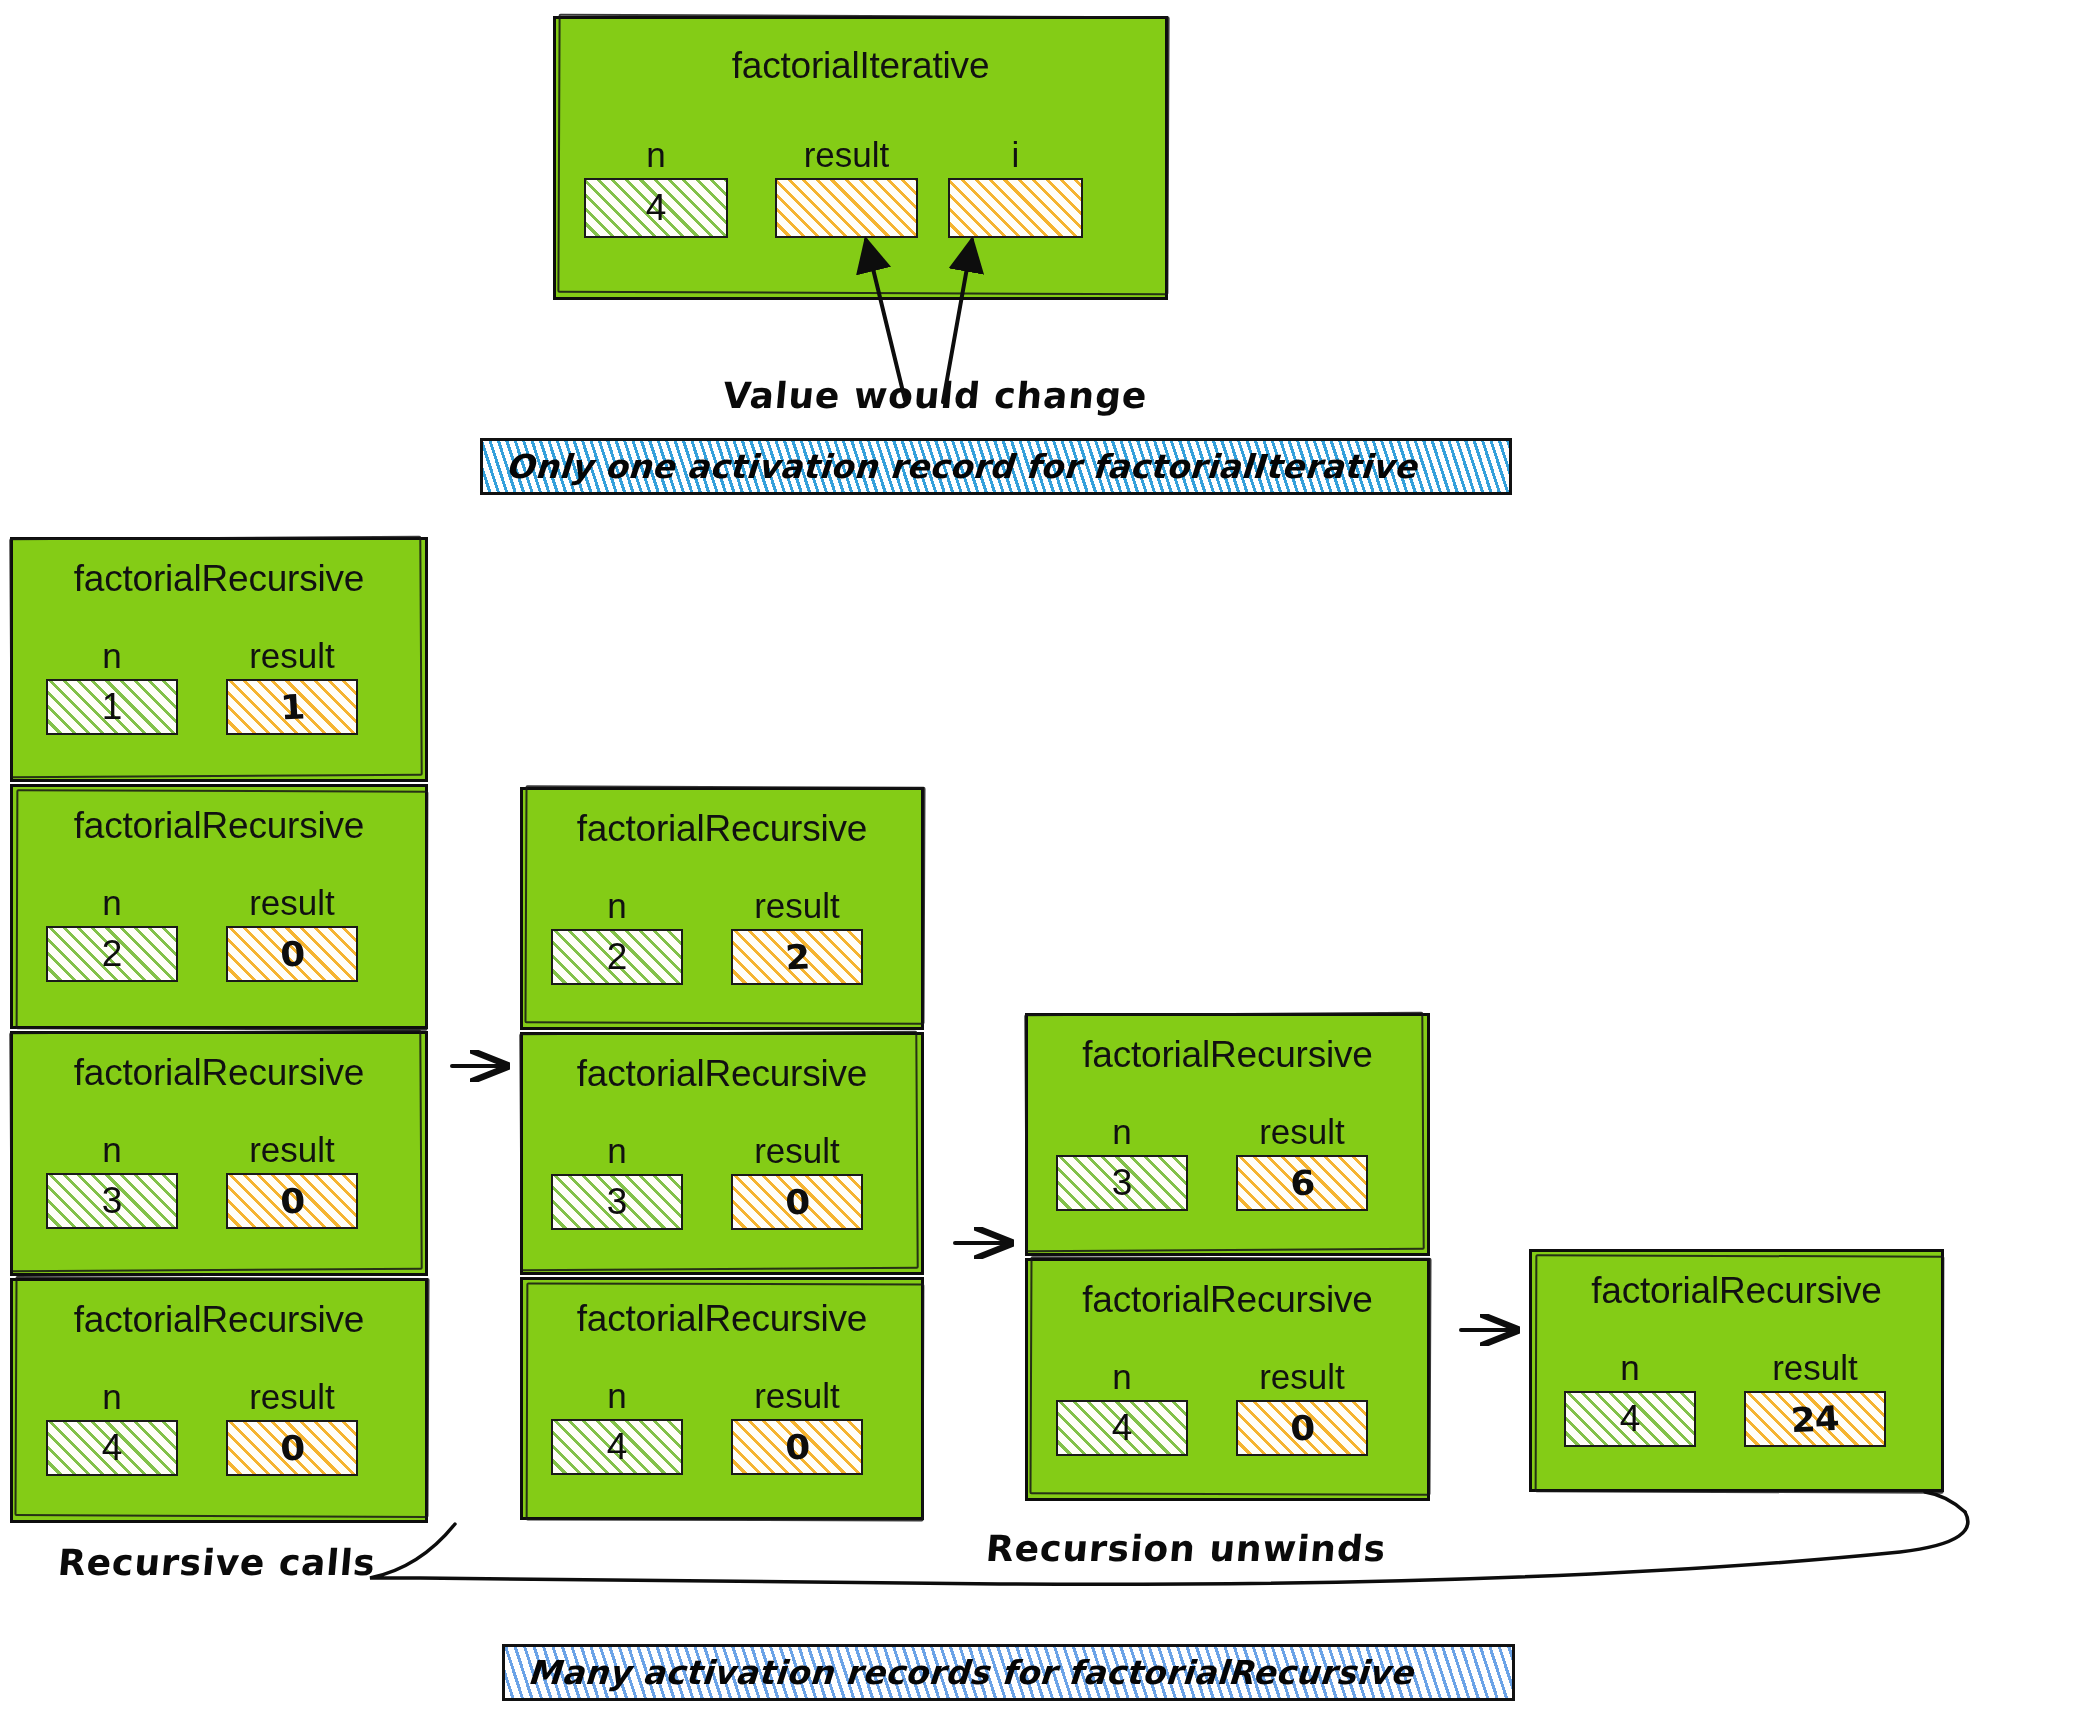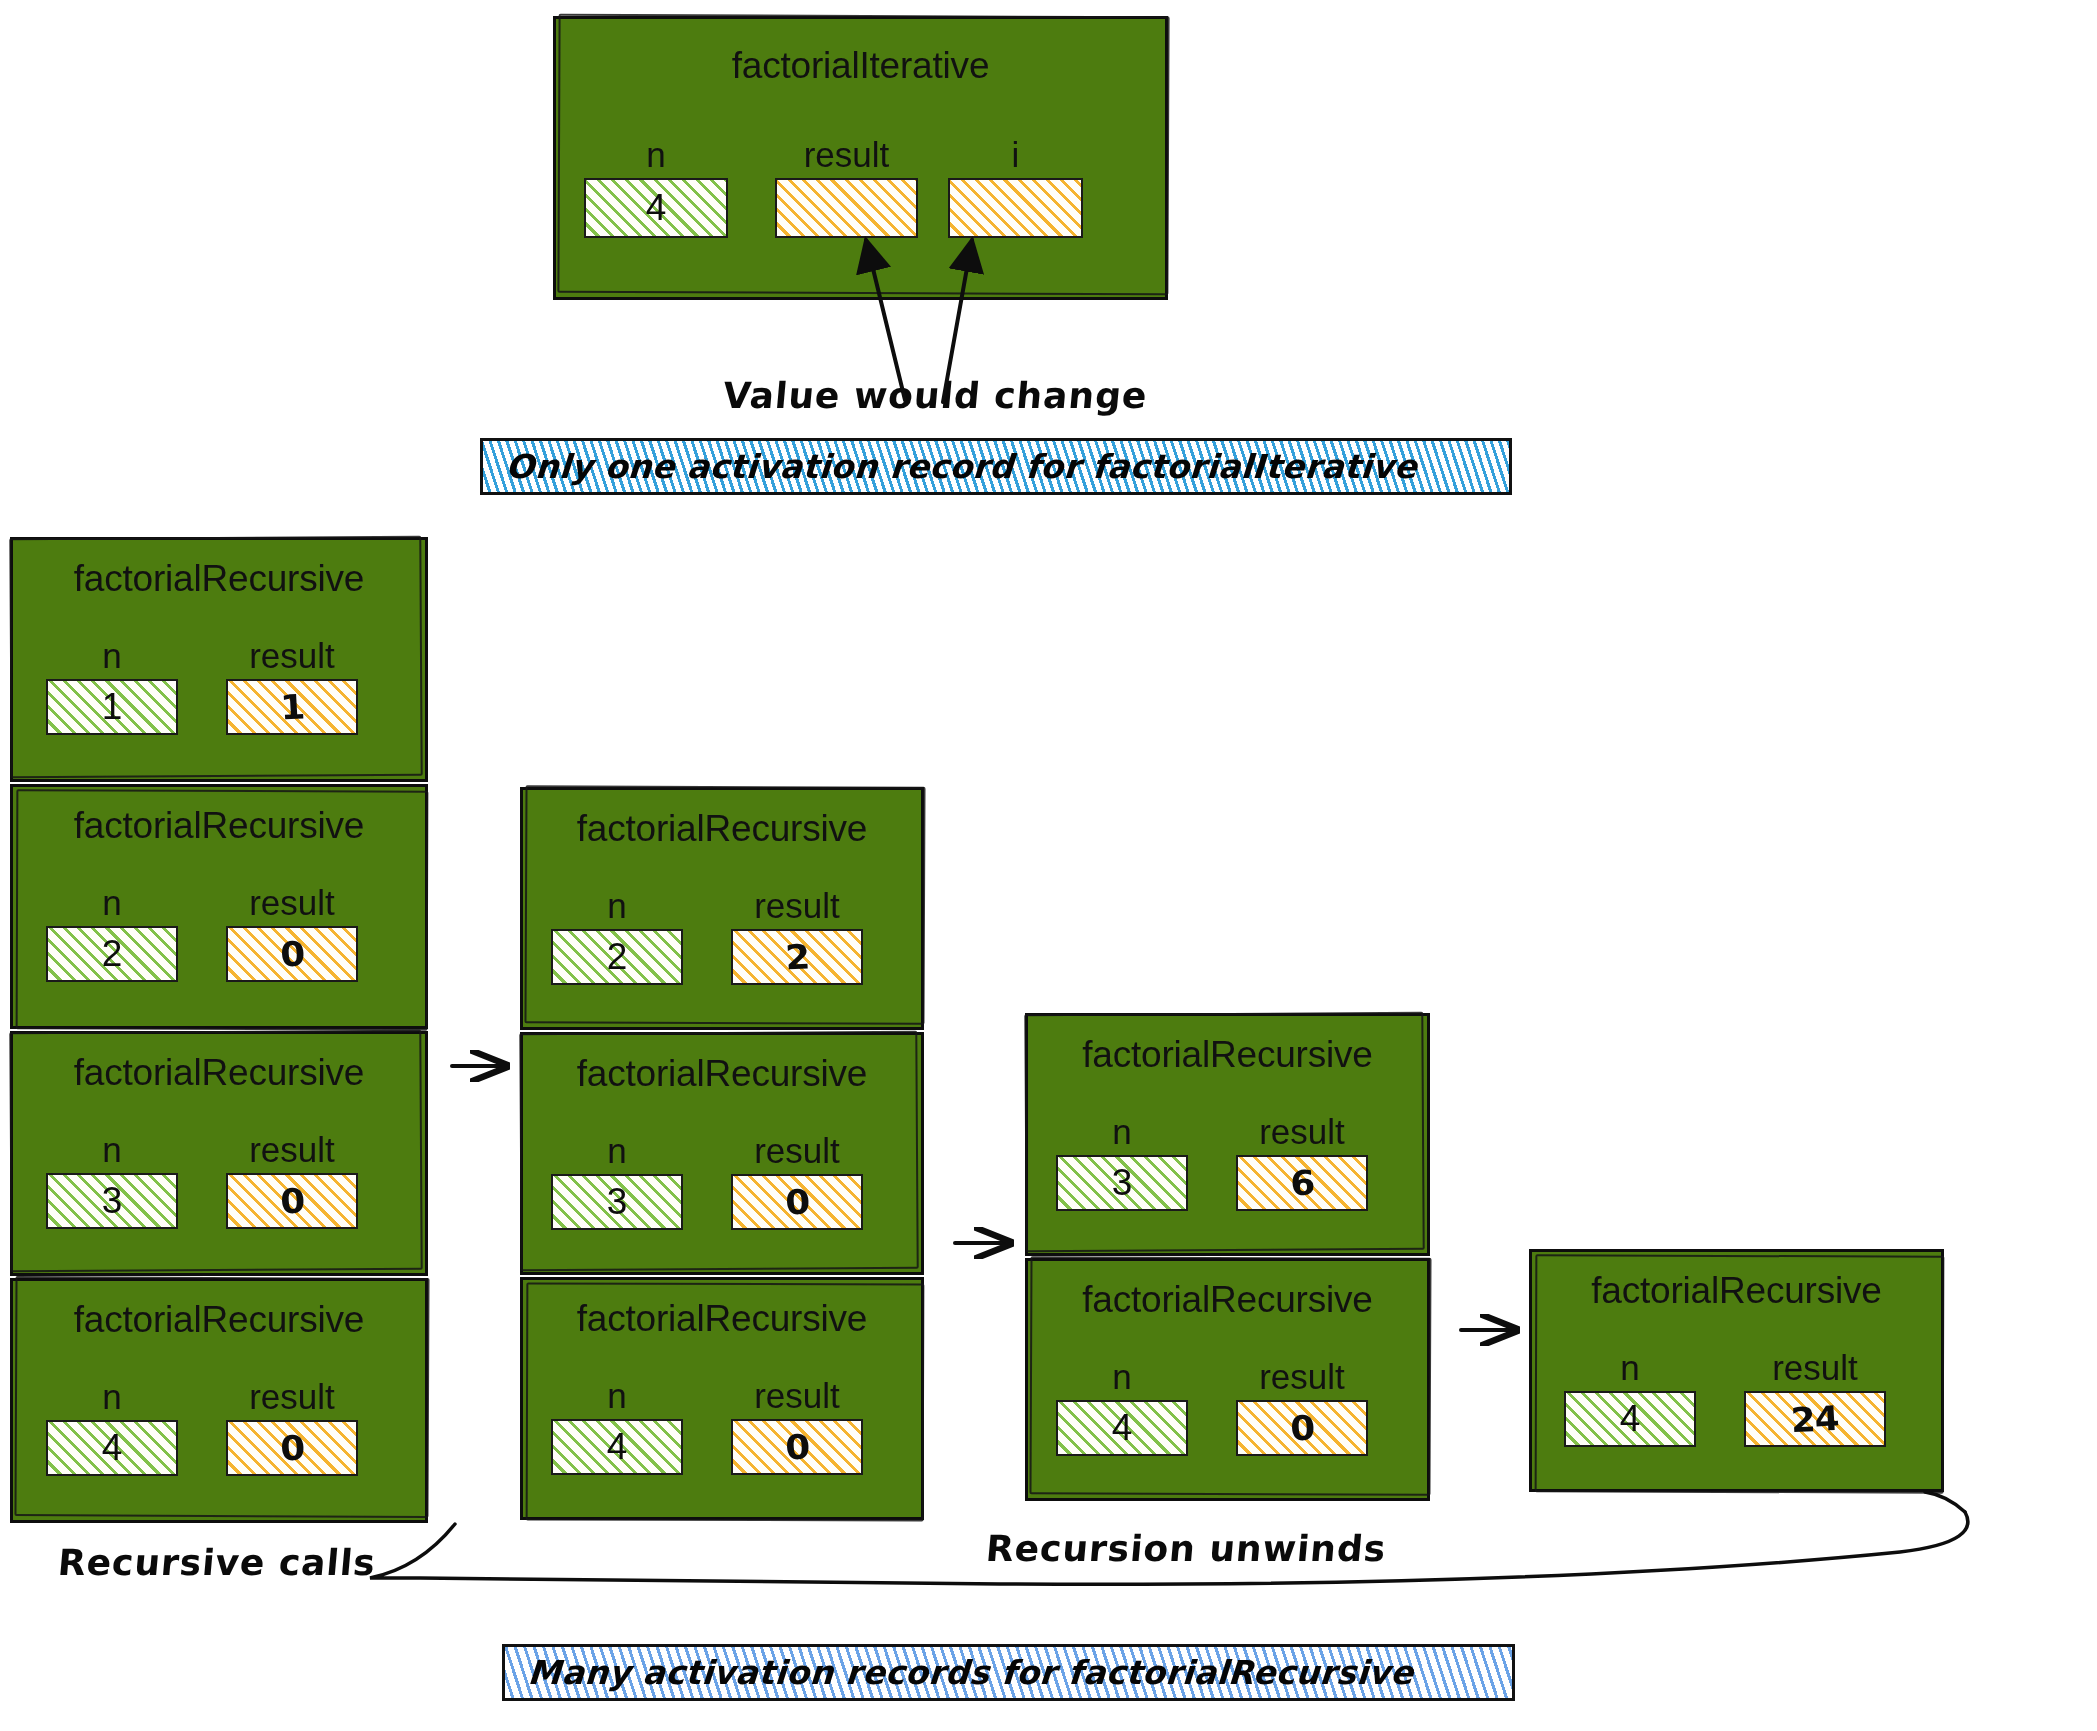--- a/index.html
+++ b/index.html
@@ -2,21 +2,21 @@
 <html><head>
 <meta charset="utf-8">
 <style>
   html,body{margin:0;padding:0;background:#ffffff;}
   body{width:2097px;height:1731px;position:relative;overflow:hidden;
        font-family:"Liberation Sans",sans-serif;}
 
   
   .frame{
     position:absolute;
-    background:#4d7c0f;
+    background:#84cc16;
     border:3px solid #0d0d0d;
     box-sizing:border-box;
   }
   
   .frame::after{
     content:"";
     position:absolute;
     left:-4px; top:2px; right:1px; bottom:-5px;
     border:2px solid #151515;
     border-radius:2px;

